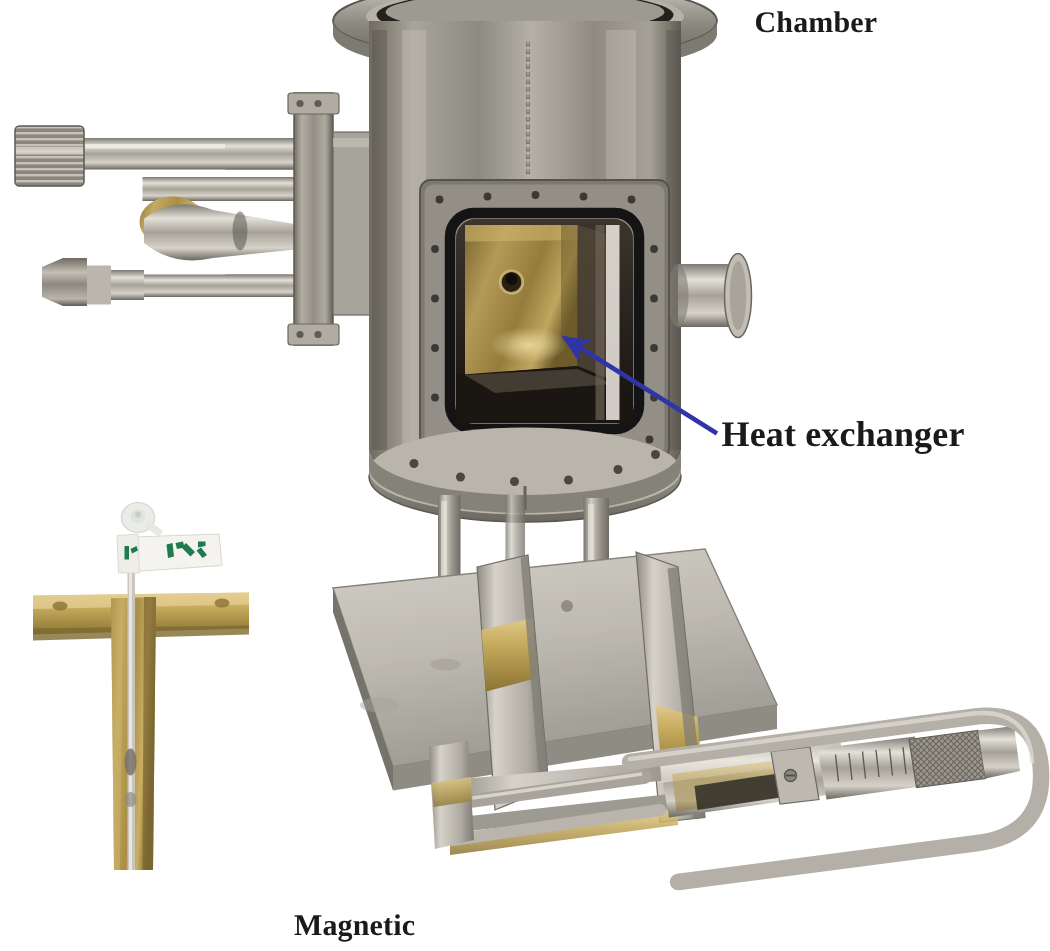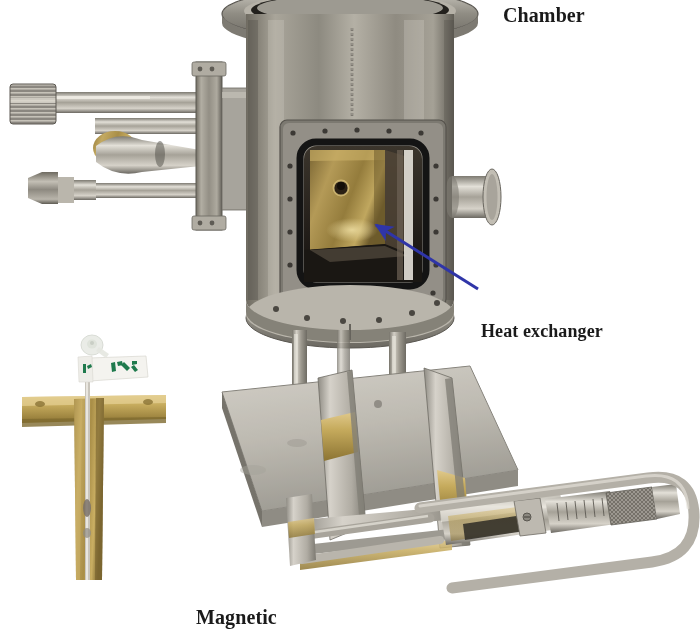--- a/index.html
+++ b/index.html
@@ -5,21 +5,21 @@
   html,body{margin:0;padding:0;background:#fff;}
   body{width:700px;height:634px;position:relative;overflow:hidden;
        font-family:"Liberation Serif",serif;background:#fefefe;}
   #stage{position:absolute;inset:0;width:700px;height:634px;overflow:hidden;}
 
   
   .label{position:absolute;font-family:"Liberation Serif",serif;
          font-weight:bold;color:#1a1a1a;letter-spacing:.1px;
          white-space:pre;line-height:1.12;}
   #lbl-chamber{left:503px;top:4px;font-size:20px;}
-  #lbl-heat{left:481px;top:277px;font-size:18px;margin-top:44px;}
+  #lbl-heat{left:481px;top:277px;font-size:24px;}
   #lbl-sample{left:14px;top:301px;font-size:20px;}
   #lbl-magnetic{left:196px;top:561px;font-size:20px;text-align:center;}
 
   
   svg.photo{position:absolute;left:0;top:0;width:700px;height:634px;}
 </style>
 </head>
 <body>
 
 <div id="stage">

